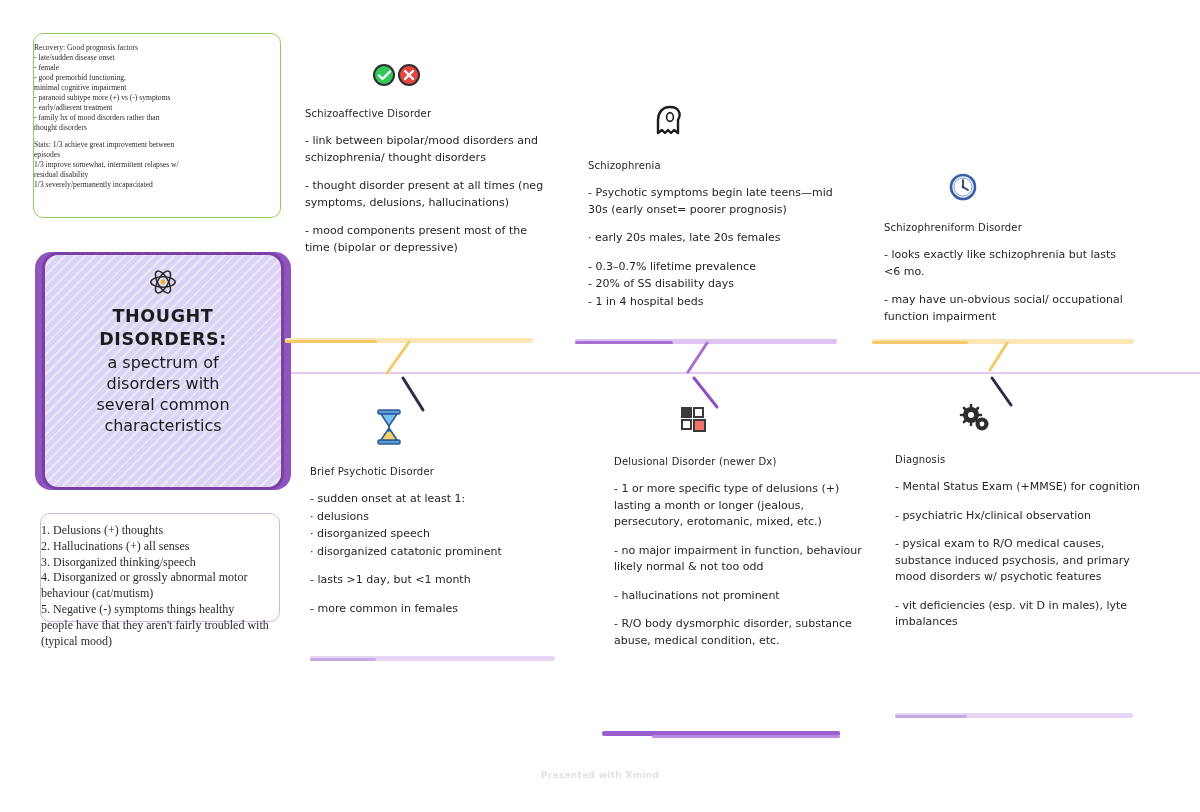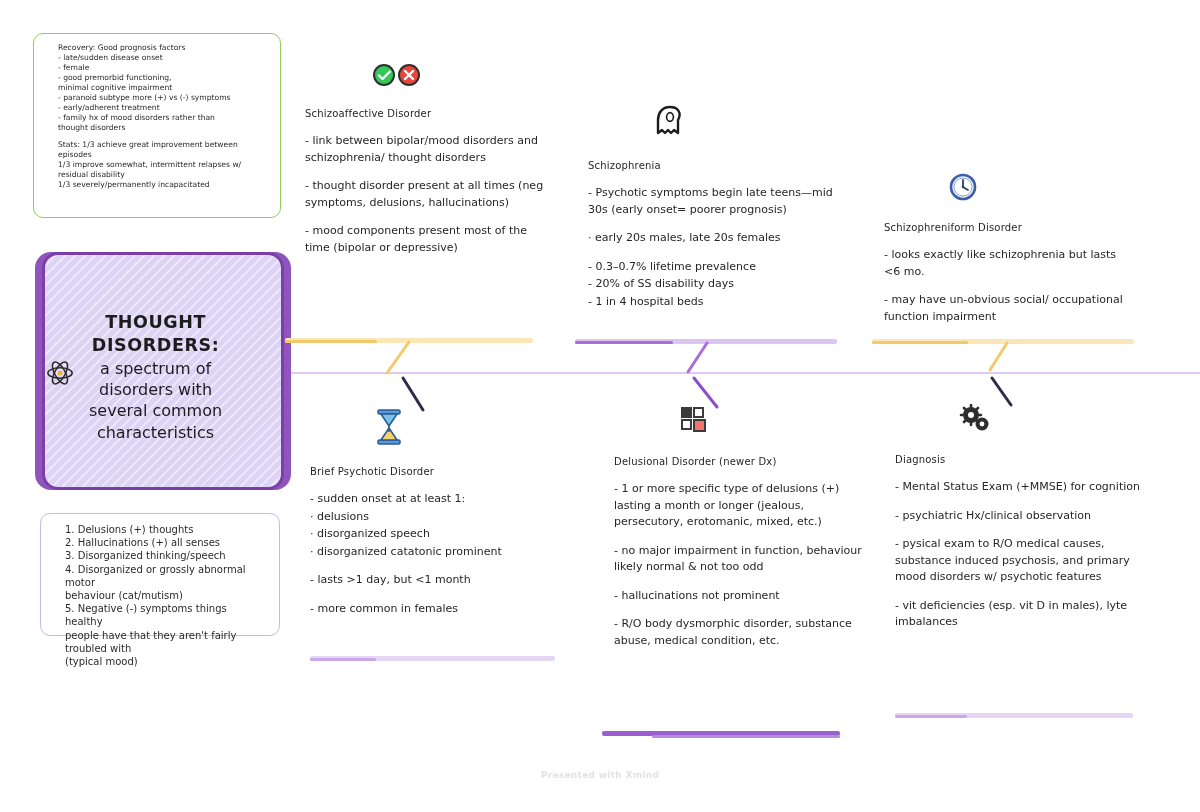--- a/index.html
+++ b/index.html
@@ -18,46 +18,47 @@
     position:absolute;left:268px;top:372px;width:932px;height:2px;
     background:#e3c9f2;
   }
 
   
   .note{
     position:absolute;
     background:#ffffff;
     border-radius:10px;
     box-sizing:border-box;
-    padding:9px 24px;
+    padding:9px 0;
     line-height:1.32;
     color:#2b2b2b;
+    font-family:Liberation Serif, serif;
   }
   .note-green{
     left:33px;top:33px;width:248px;height:185px;
     border:1.5px solid #8fce5a;
     font-size:7.6px;
   }
   .note-purple{
-    left:40px;top:513px;width:240px;height:123px;
+    left:40px;top:513px;width:240px;height:109px;
     border:1.5px solid #cdb7e8;
-    font-size:10px;
+    font-size:12px;
   }
   .note p{margin:0;}
   .note .gap{height:7px;}
 
   
   .central{
     position:absolute;left:42px;top:252px;width:242px;height:238px;
     background:#ddd4f5;
     border:3px solid #7b3fa8;
     border-radius:16px;
     box-shadow:-7px 0 0 0 #8e56bd, 7px 0 0 0 #8e56bd;
     box-sizing:border-box;
-    display:flex;flex-direction:row;align-items:center;
+    display:flex;flex-direction:column;align-items:center;
     padding-top:12px;
     background-image:repeating-linear-gradient(135deg, rgba(255,255,255,.45) 0 2px, rgba(255,255,255,0) 2px 7px);
   }
   .central .atom{margin-bottom:4px;}
   .central-text{
     text-align:center;color:#1c1c1c;line-height:1.33;
     padding:0 14px;
   }
   .central-text .big{font-size:17.5px;letter-spacing:.6px;font-weight:600;display:block;}
   .central-text .sub{font-size:16px;display:block;}

